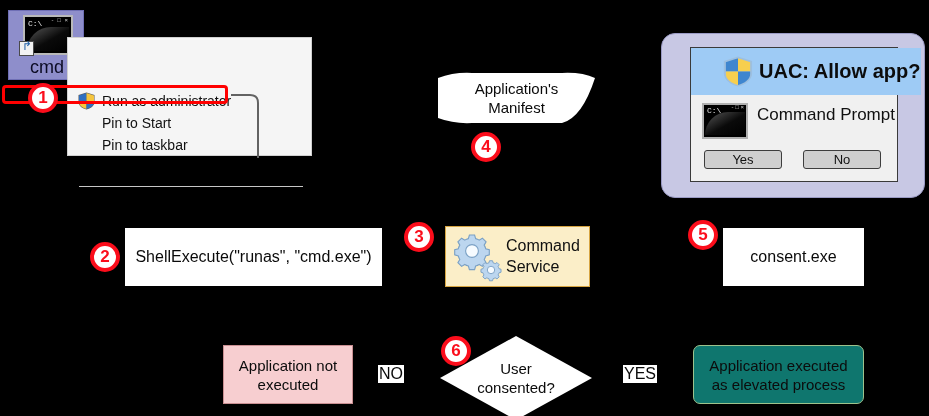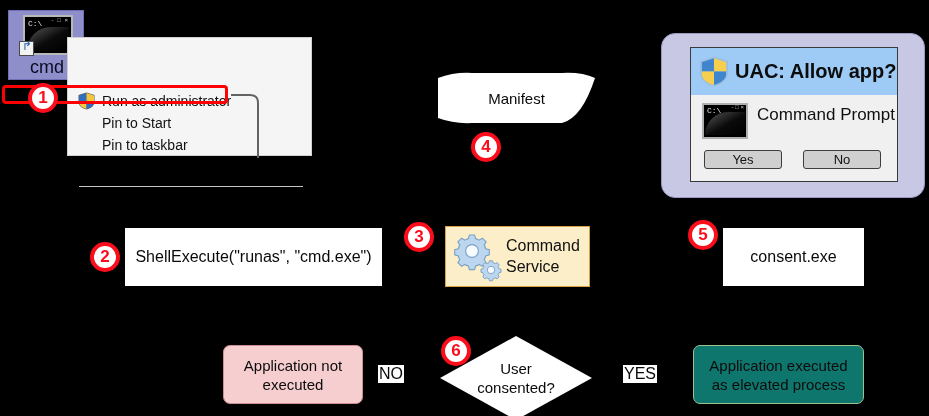--- a/index.html
+++ b/index.html
@@ -48,21 +48,21 @@
   .manifest .txt{position:absolute;left:0;top:0;width:157px;height:52px;
     display:flex;flex-direction:column;align-items:center;justify-content:center;
     font-size:15px;color:#0a0a0a;line-height:19px;text-align:center;}
 
   
   .uac-outer{position:absolute;left:661px;top:33px;width:264px;height:165px;
     background:#c8c8e4;border:1px solid #9a9ac4;border-radius:14px;box-sizing:border-box;}
   .uac-inner{position:absolute;left:28px;top:13px;width:208px;height:135px;
     background:#f0f0f0;border:1px solid #3a3a3a;box-sizing:border-box;}
   .uac-titlebar{position:absolute;left:0;top:0;width:206px;height:47px;
-    background:#9ecbf5;display:flex;align-items:center;}
+    background:#9ecbf5;display:flex;align-items:center;padding-left:24px;}
   .uac-title{font-size:20px;font-weight:bold;color:#0c0c0c;margin-left:6px;
     font-family:"Liberation Sans",sans-serif;}
   .uac-body{position:absolute;left:0;top:47px;width:206px;height:86px;background:#f0f0f0;}
   .uac-appicon{position:absolute;left:11px;top:8px;width:46px;height:36px;
     background:#000;border:2px solid #b0b0b0;box-sizing:border-box;}
   .uac-appname{position:absolute;left:66px;top:10px;font-size:17px;color:#101010;}
   .uac-btn{position:absolute;top:55px;width:78px;height:19px;background:#cfcfcf;
     border:1px solid #3d3d3d;border-radius:3px;box-sizing:border-box;
     font-size:13px;color:#111;text-align:center;line-height:17px;}
   .uac-btn.yes{left:13px;}
@@ -74,22 +74,22 @@
   .box-white{background:#ffffff;border:1px solid #ffffff;color:#0a0a0a;}
   .shell-box{left:125px;top:228px;width:257px;height:58px;font-size:16px;}
   .consent-box{left:723px;top:228px;width:141px;height:58px;font-size:16px;}
 
   .appinfo-box{position:absolute;left:445px;top:226px;width:145px;height:61px;
     background:#fbeec8;border:1px solid #d6a441;box-sizing:border-box;}
   .appinfo-txt{position:absolute;left:60px;top:8px;font-size:16px;color:#101010;line-height:21px;}
   .gear-wrap{position:absolute;left:7px;top:7px;width:52px;height:48px;}
 
   
-  .appnot-box{position:absolute;left:223px;top:345px;width:140px;height:59px;
-    background:#f7ced0;border:1px solid #c98f92;border-radius:7px;box-sizing:border-box;
+  .appnot-box{position:absolute;left:223px;top:345px;width:130px;height:59px;
+    background:#f7ced0;border:1px solid #c98f92;border-radius:0;box-sizing:border-box;
     display:flex;align-items:center;justify-content:center;text-align:center;
     font-size:15px;color:#0c0c0c;line-height:19px;}
   .appelev-box{position:absolute;left:693px;top:345px;width:171px;height:59px;
     background:#0f766e;border:1px solid #9dc28c;border-radius:7px;box-sizing:border-box;
     display:flex;align-items:center;justify-content:center;text-align:center;
     font-size:15px;color:#0c0c0c;line-height:19px;}
   .diamond{position:absolute;left:440px;top:336px;width:152px;height:84px;}
   .diamond .dtxt{position:absolute;left:0;top:0;width:152px;height:84px;
     display:flex;flex-direction:column;align-items:center;justify-content:center;
     font-size:15px;color:#0a0a0a;line-height:19px;text-align:center;}
@@ -151,20 +151,21 @@
 
   <svg class="connector" width="929" height="416">
     <path d="M231 95 L250 95 Q258 95 258 103 L258 158" fill="none" stroke="#636363" stroke-width="2"></path>
   </svg>
 
   <div class="manifest">
     <svg width="157" height="52" viewBox="0 0 157 52">
       <path d="M0 6 Q16 0 34 1 L124 1 Q144 0 157 6 Q144 46 124 51 L34 51 Q16 52 0 46 Z" fill="#ffffff"></path>
     </svg>
     <div class="txt">
+      <span>Application's</span>
       <span>Manifest</span>
     </div>
   </div>
 
   <div class="uac-outer">
     <div class="uac-inner">
       <div class="uac-titlebar">
         <span class="shield" style="margin-left:8px;">
           <svg width="30" height="33" viewBox="0 0 34 36">
             <path d="M17 1 L33 6 V20 C33 28 25 33 17 35 C9 33 1 28 1 20 V6 Z" fill="#9dbfdf"></path>

